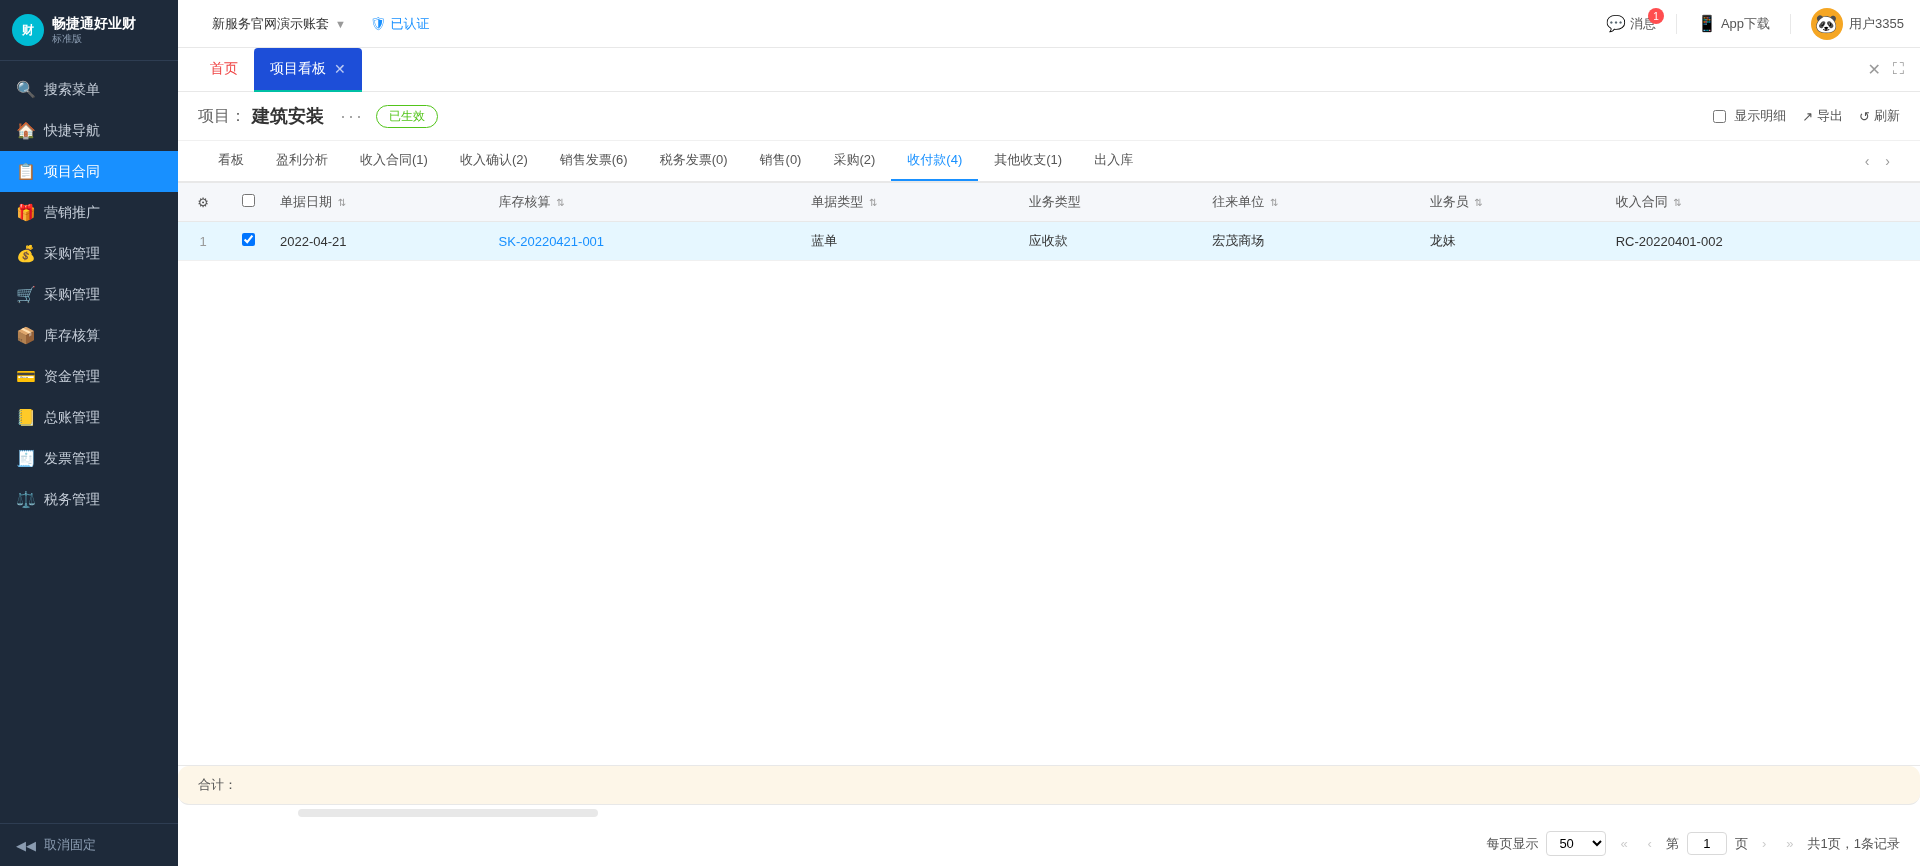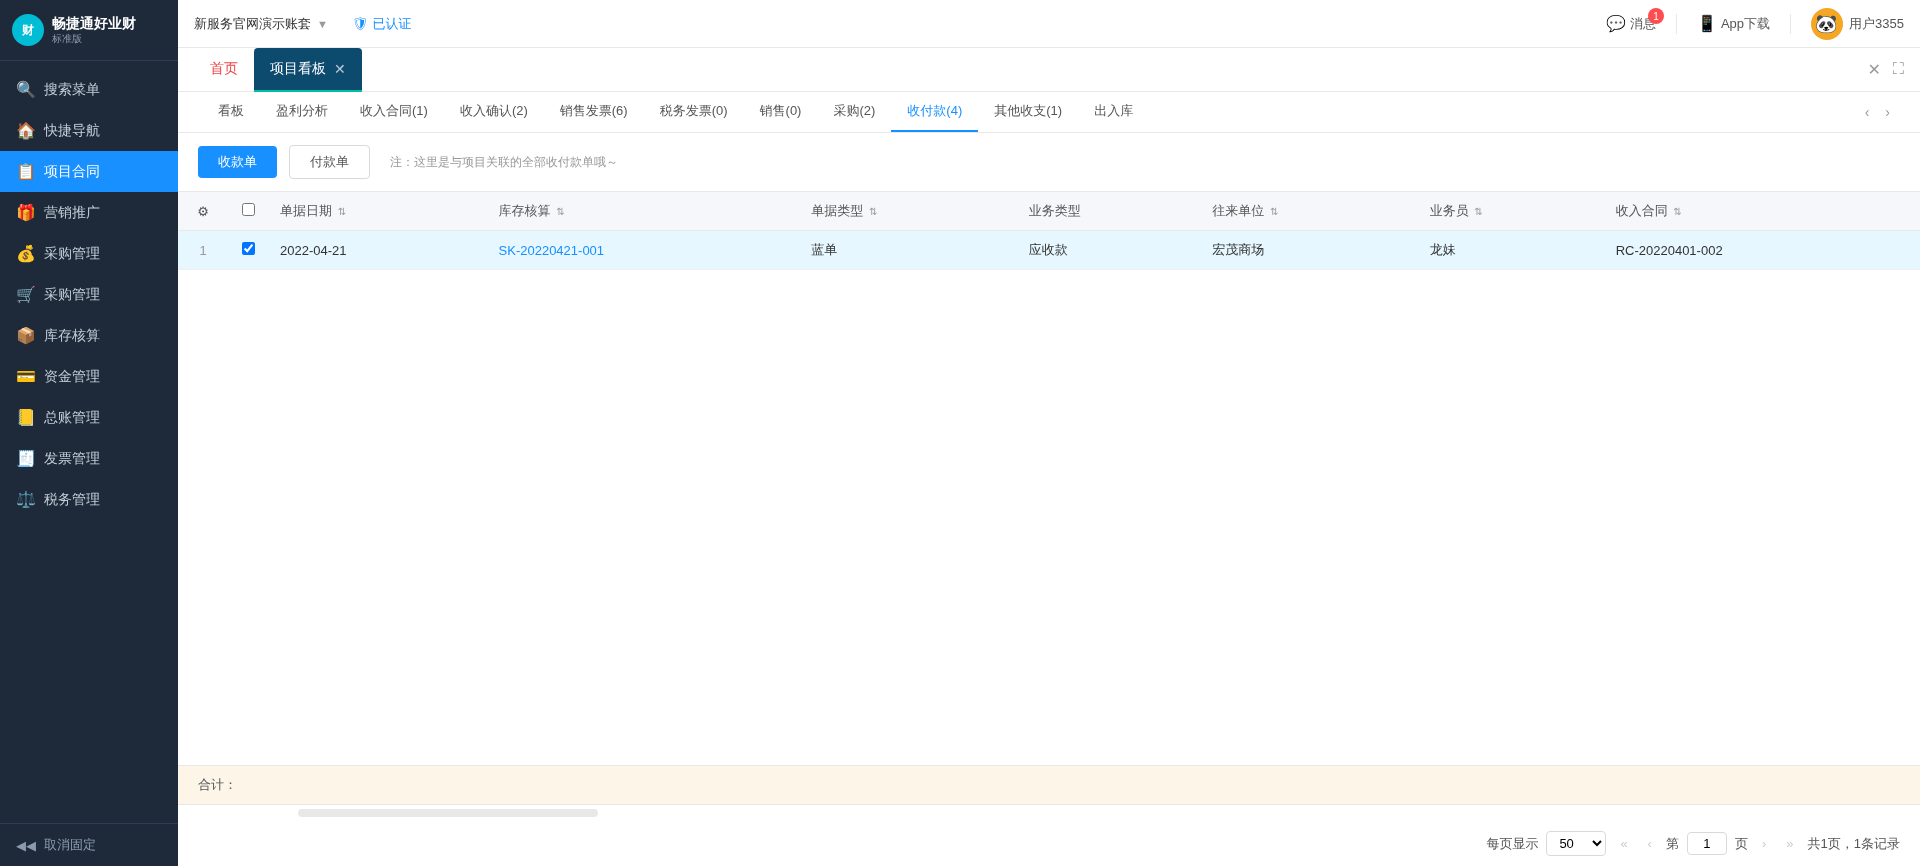--- a/index.html
+++ b/index.html
@@ -97,20 +97,21 @@
       display: flex;
       align-items: center;
       flex: 1;
     }
     .account-selector {
       display: flex;
       align-items: center;
       font-size: 13px;
       color: #333;
       cursor: pointer;
+      margin-left: 18px;
     }
     .account-selector .chevron { margin-left: 6px; color: #999; font-size: 11px; }
     .certified-badge {
       display: flex;
       align-items: center;
       margin-left: 24px;
       color: #1890ff;
       font-size: 13px;
     }
     .certified-badge .shield { margin-right: 4px; color: #1890ff; }
@@ -169,21 +170,21 @@
       padding: 0 16px;
       height: 44px;
       display: flex;
       align-items: center;
       cursor: pointer;
       font-size: 14px;
       color: #ef4444;
       border-bottom: 2px solid transparent;
     }
     .tab-item.active {
-      background: #0c4a6e;
+      background: #1d4ed8;
       color: white;
       border-radius: 4px 4px 0 0;
       border-bottom: 2px solid #00bfa5;
     }
     .tab-close {
       margin-left: 8px;
       cursor: pointer;
       opacity: 0.7;
     }
 
@@ -356,20 +357,21 @@
     .table-footer {
       flex-shrink: 0;
       border-top: 1px solid #e8e8e8;
     }
     .total-row {
       background: #fdf6e8;
       padding: 10px 20px;
       font-size: 13px;
       color: #555;
       border-bottom: 1px solid #e8e8e8;
+      border-radius: 11px;
     }
     .scrollbar-row {
       padding: 4px 20px;
       background: white;
     }
     .fake-scrollbar {
       height: 8px;
       background: #e8e8e8;
       border-radius: 4px;
       width: 300px;
@@ -523,45 +525,62 @@
     </div>
     <div style="flex:1"></div>
     <div class="window-controls">
       <span class="win-btn">✕</span>
       <span class="win-btn">⛶</span>
     </div>
   </div>
 
   <div class="content">
 
+    <div class="content-header">
+      <div class="project-title">
+        <span class="project-label">项目：</span>
+        <span>建筑安装</span>
+      </div>
+      <span class="more-btn">···</span>
+      <span class="status-badge">已生效</span>
+      <div class="header-actions">
+        <label class="header-action-btn">
+          <input type="checkbox" style="">
+          <span>显示明细</span>
+        </label>
+        <div class="header-action-btn">
+          <span>↗</span>
+          <span>导出</span>
+        </div>
+        <div class="header-action-btn">
+          <span>↺</span>
+          <span>刷新</span>
+        </div>
+      </div>
+    </div>
 
     <div class="sub-tabs">
 
       <div class="sub-tab">看板</div>
         <div class="sub-tab">盈利分析</div>
         <div class="sub-tab">收入合同(1)</div>
         <div class="sub-tab">收入确认(2)</div>
         <div class="sub-tab">销售发票(6)</div>
         <div class="sub-tab">税务发票(0)</div>
         <div class="sub-tab">销售(0)</div>
         <div class="sub-tab">采购(2)</div>
         <div class="sub-tab active">收付款(4)</div>
         <div class="sub-tab">其他收支(1)</div>
         <div class="sub-tab">出入库</div>
         <div style="margin-left:auto; display:flex; align-items:center; gap:4px;">
         <span class="sub-tab-nav-btn">‹</span>
         <span class="sub-tab-nav-btn">›</span>
       </div>
     </div>
 
-    <div class="panel-buttons">
-      <button class="btn-primary">收款单</button>
-      <button class="btn-default">付款单</button>
-      <span class="panel-note">注：这里是与项目关联的全部收付款单哦～</span>
-    </div>
 
     <div class="table-container">
       <table>
         <thead>
           <tr>
             <th class="center" style="width:50px;">
               <span>⚙</span>
             </th>
             <th class="center" style="width:40px;">
               <input type="checkbox" style="">

